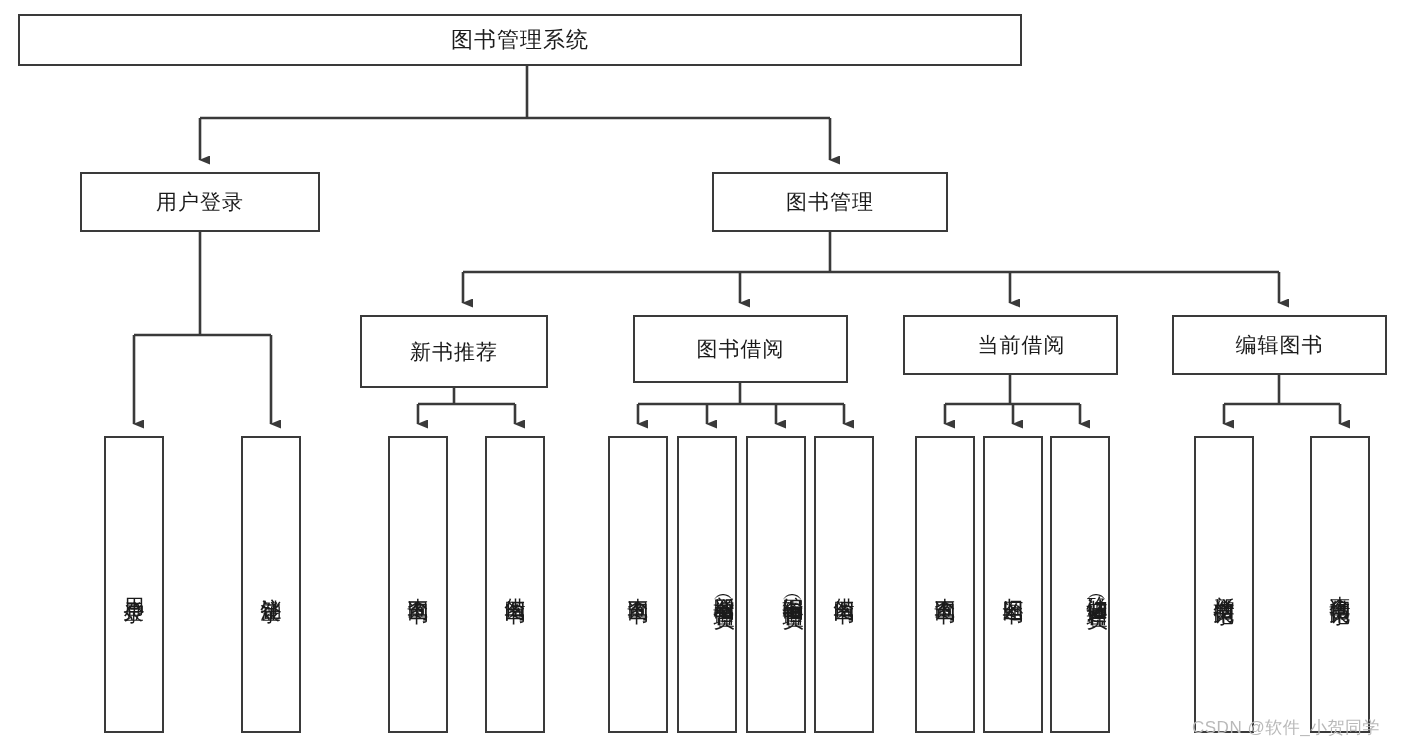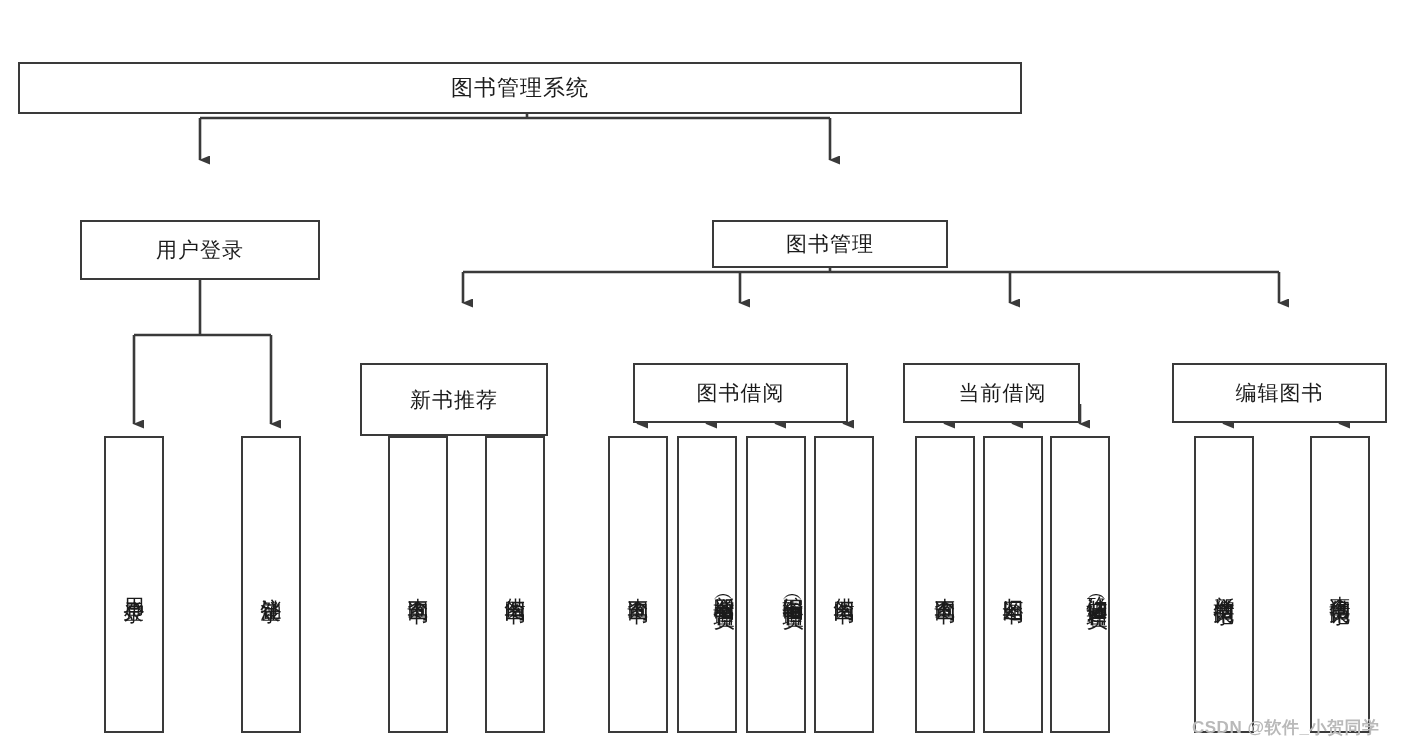--- a/index.html
+++ b/index.html
@@ -31,21 +31,20 @@
     background: #ffffff;
     border: 2px solid #3a3a3a;
     display: flex;
     align-items: center;
     justify-content: center;
     color: #1b1b1b;
   }
   .node.horiz {
     font-size: 21px;
     letter-spacing: 1px;
-    margin-top: 48px;
   }
   .node.vert {
     writing-mode: vertical-rl;
     text-orientation: upright;
     font-size: 21px;
     letter-spacing: 2px;
     align-items: flex-start;
     justify-content: center;
     padding-top: 6px;
     line-height: 1.05;
@@ -125,30 +124,30 @@
     </g>
   </svg>
 
   <div id="nodes">
       <div class="node horiz root" style="left: 18px; top: 14px; width: 1004px; height: 52px;">
         <span>图书管理系统</span>
       </div>
       <div class="node horiz" style="left: 80px; top: 172px; width: 240px; height: 60px;">
         <span>用户登录</span>
       </div>
-      <div class="node horiz" style="left: 712px; top: 172px; width: 236px; height: 48px;">
+      <div class="node horiz" style="left: 712px; top: 172px; width: 236px; height: 60px;">
         <span>图书管理</span>
       </div>
       <div class="node horiz" style="left: 360px; top: 315px; width: 188px; height: 73px;">
         <span>新书推荐</span>
       </div>
-      <div class="node horiz" style="left: 633px; top: 315px; width: 215px; height: 60px;">
+      <div class="node horiz" style="left: 633px; top: 315px; width: 215px; height: 68px;">
         <span>图书借阅</span>
       </div>
-      <div class="node horiz" style="left: 903px; top: 315px; width: 177px; height: 60px; padding-left: 22px;">
+      <div class="node horiz" style="left: 903px; top: 315px; width: 215px; height: 60px; padding-left: 22px;">
         <span>当前借阅</span>
       </div>
       <div class="node horiz" style="left: 1172px; top: 315px; width: 215px; height: 60px;">
         <span>编辑图书</span>
       </div>
       <div class="node vert centered" style="left: 104px; top: 436px; width: 60px; height: 297px;">
         <span>用户登录</span>
       </div>
       <div class="node vert centered" style="left: 241px; top: 436px; width: 60px; height: 297px;">
         <span>注销登录</span>
@@ -181,15 +180,15 @@
         <span>确认归还（管理员）</span>
       </div>
       <div class="node vert centered" style="left: 1194px; top: 436px; width: 60px; height: 297px;">
         <span>新增借阅记录</span>
       </div>
       <div class="node vert centered" style="left: 1310px; top: 436px; width: 60px; height: 297px;">
         <span>查询借阅记录</span>
       </div>
     </div>
 
-  <div id="watermark" style="left: 1192px; top: 716px; font-weight: bold;">CSDN @软件_小贺同学</div>
+  <div id="watermark" style="left: 1192px; top: 716px;">CSDN @软件_小贺同学</div>
 
 </div>
 
 </body></html>

